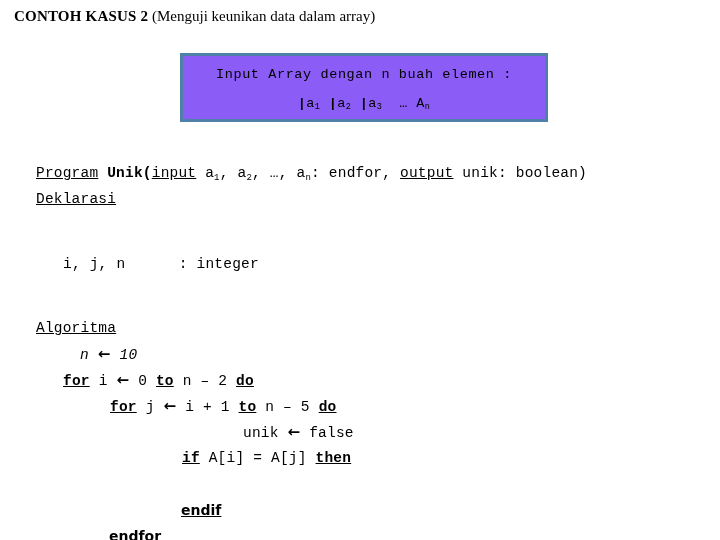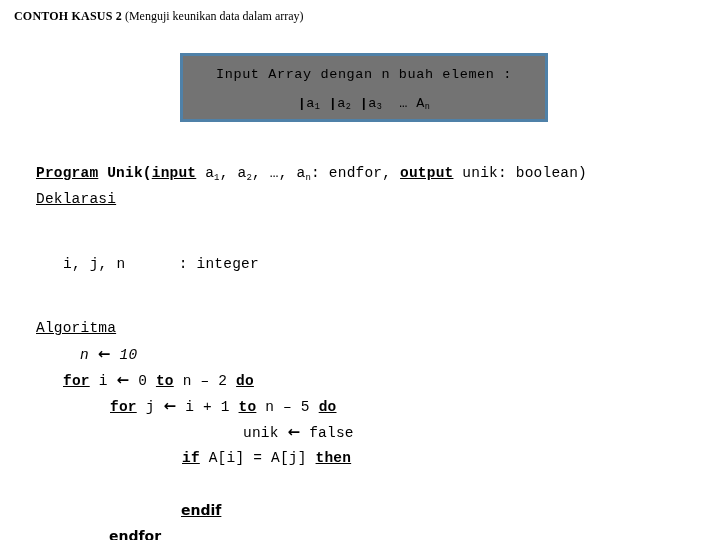--- a/index.html
+++ b/index.html
@@ -14,42 +14,42 @@
     overflow: hidden;
     position: relative;
   }
 
   
   #slide-title {
     position: absolute;
     left: 14px;
     top: 6px;
     font-family: "Liberation Serif", serif;
-    font-size: 12px;
+    font-size: 15px;
     color: #000000;
     white-space: nowrap;
     line-height: 20px;
   }
   #slide-title .t-bold {
     font-weight: bold;
     letter-spacing: 0.2px;
   }
   #slide-title .t-normal {
     font-weight: normal;
   }
 
   
   #input-array-box {
     position: absolute;
     left: 180px;
     top: 53px;
     width: 362px;
     height: 63px;
     border: 3px solid #4f81a8;
-    background: #737373;
+    background: #8b5cf6;
     box-sizing: content-box;
   }
   #input-array-caption {
     position: absolute;
     left: 0;
     top: 11px;
     width: 100%;
     text-align: center;
     font-family: "Liberation Mono", monospace;
     font-size: 13.5px;
@@ -93,21 +93,21 @@
     line-height: 26px;
     white-space: nowrap;
   }
   .code-line.blank { }
 
   .kw {
     font-weight: bold;
     text-decoration: underline;
   }
   .kw-head {
-    font-weight: bold;
+    font-weight: normal;
     text-decoration: underline;
   }
   .kw-plain-bold {
     font-weight: bold;
   }
   .section {
     text-decoration: underline;
   }
   .endkw {
     font-weight: bold;

